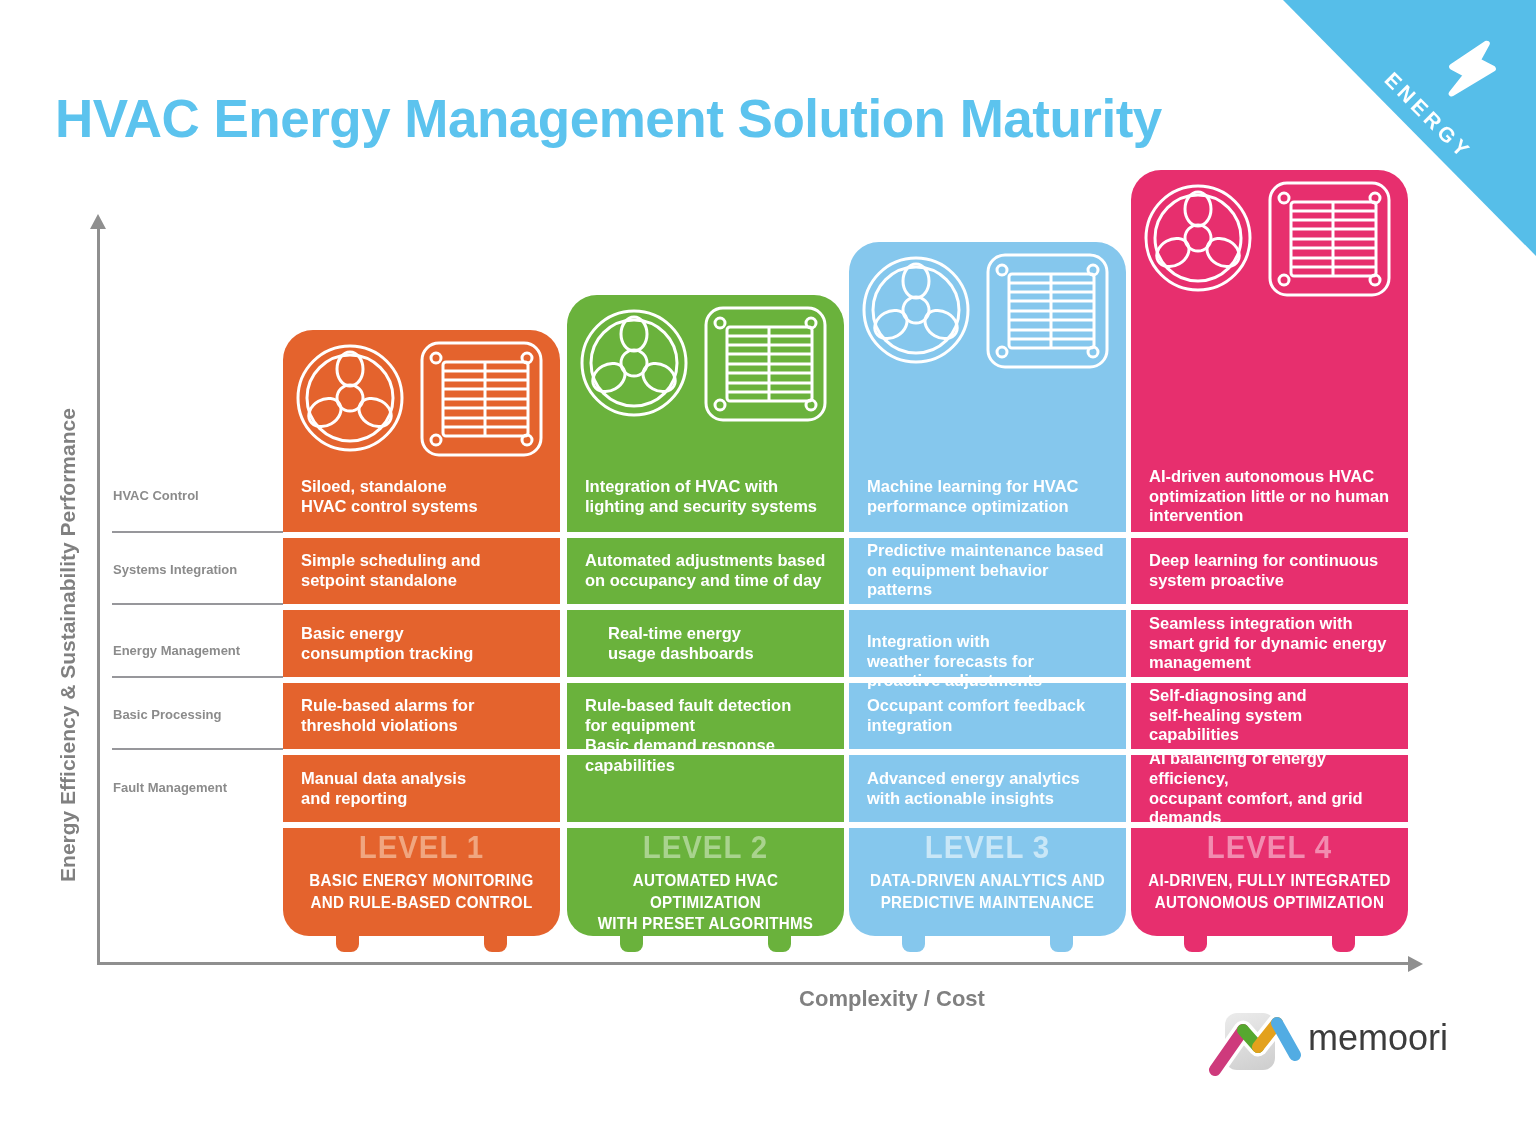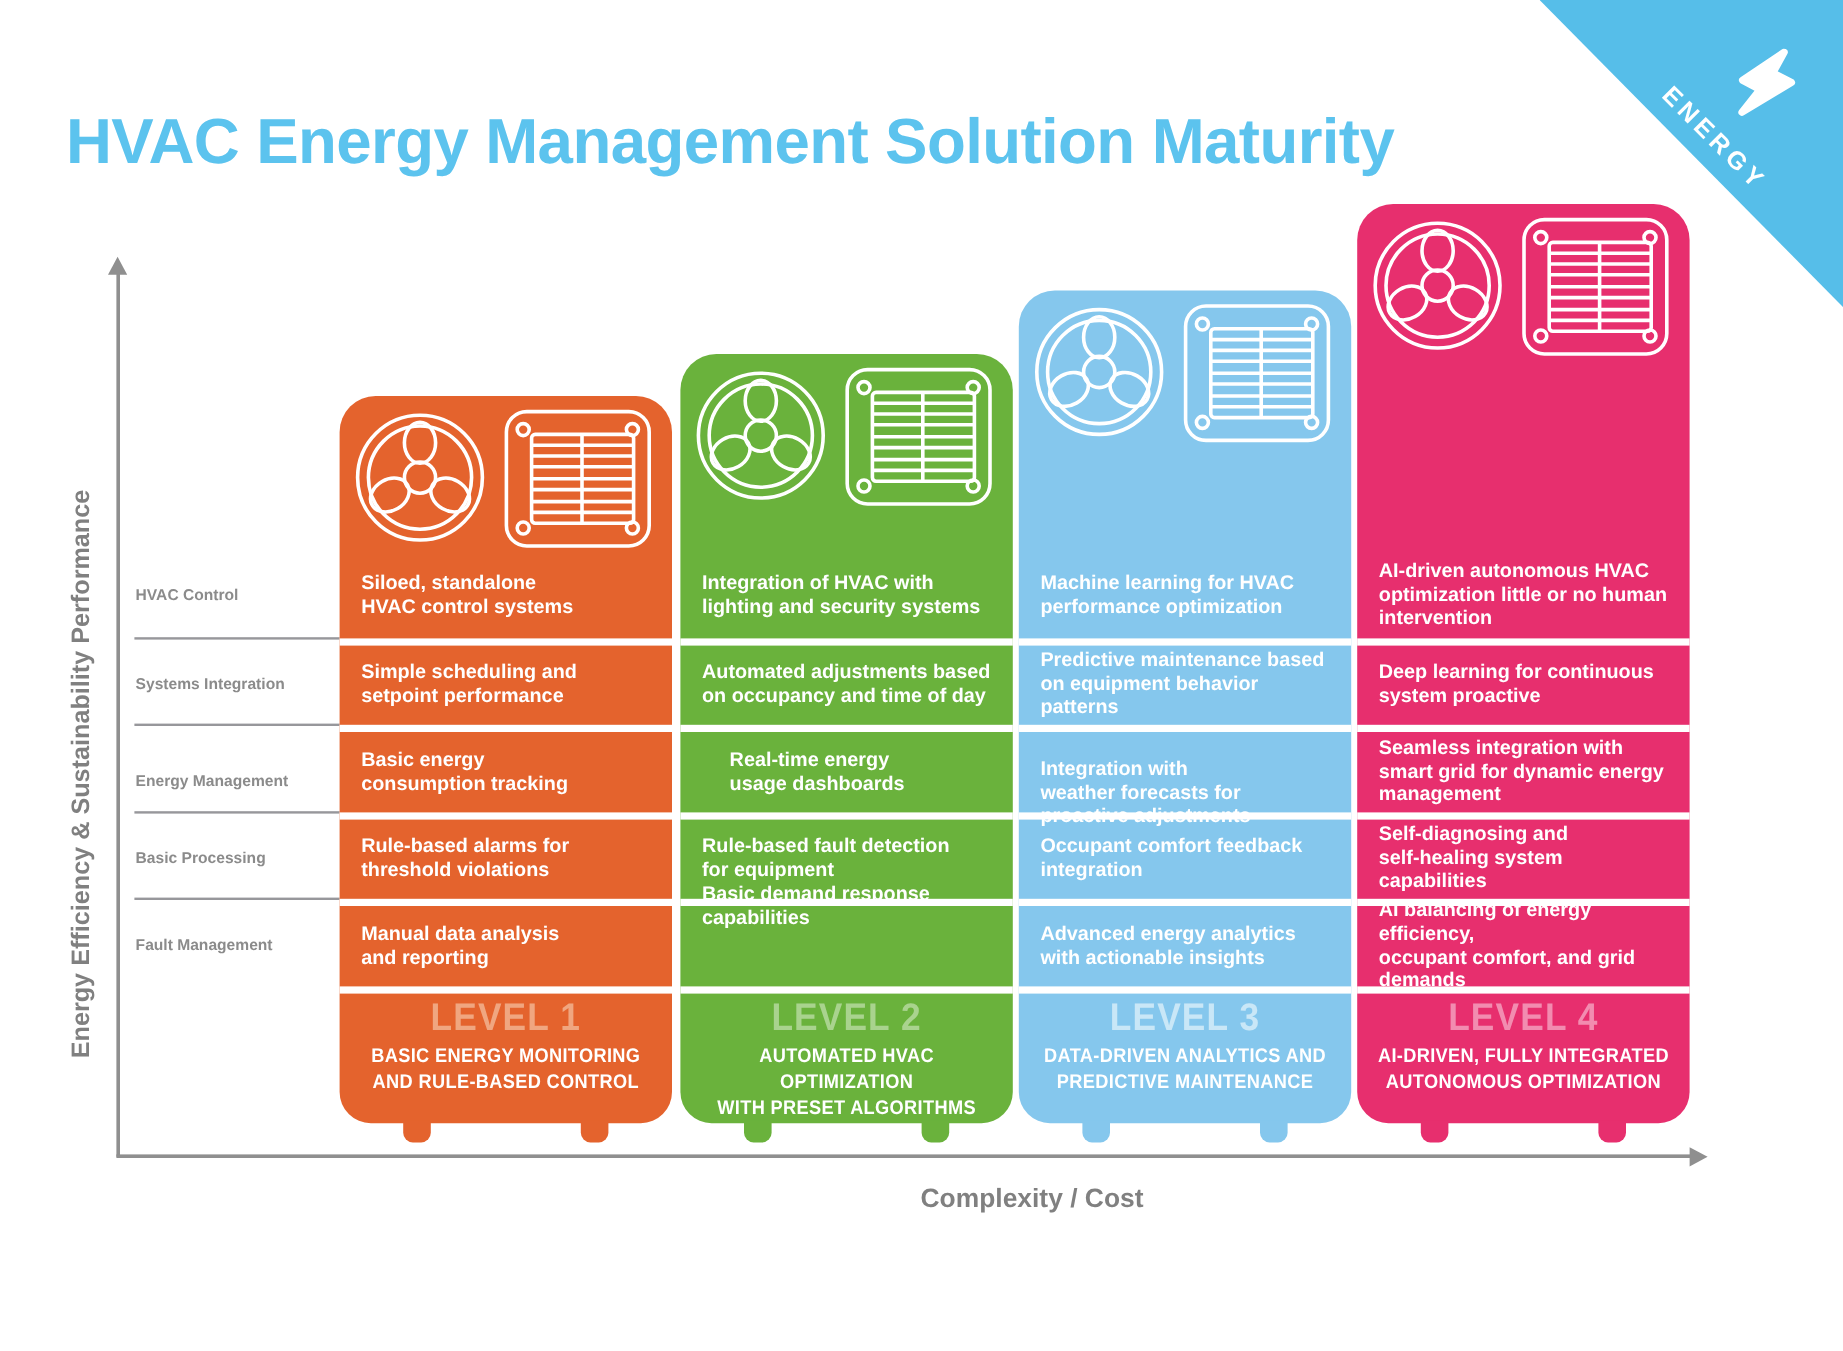--- a/index.html
+++ b/index.html
@@ -28,21 +28,21 @@
   .y-arrow { position:absolute; left:90px; top:214px; width:0; height:0;
     border-left:8px solid transparent; border-right:8px solid transparent; border-bottom:15px solid #8F8F8F; }
   .y-label {
     position:absolute; left:68px; top:645px; color:#808080; font-weight:bold; font-size:21px;
     transform:translate(-50%,-50%) rotate(-90deg); white-space:nowrap;
   }
   .x-line { position:absolute; left:97px; top:962px; width:1315px; height:3px; background:#8F8F8F; }
   .x-arrow { position:absolute; left:1408px; top:956px; width:0; height:0;
     border-top:8px solid transparent; border-bottom:8px solid transparent; border-left:15px solid #8F8F8F; }
   .x-label {
-    position:absolute; left:610px; top:986px; width:500px; text-align:center;
+    position:absolute; left:642px; top:986px; width:500px; text-align:center;
     color:#808080; font-weight:bold; font-size:22px;
   }
   
   .rlabel {
     position:absolute; left:113px; width:168px; display:flex; align-items:center;
     color:#8B8B8B; font-weight:bold; font-size:13px; line-height:1.25;
   }
   .rdiv { position:absolute; left:112px; width:171px; height:2px; background:#97979B; }
   
   .colbg { position:absolute; width:277px; border-radius:30px 30px 26px 26px; }
@@ -135,21 +135,21 @@
         <line x1="160" y1="59" x2="245" y2="59"></line>
           <line x1="160" y1="69" x2="245" y2="69"></line>
         <line x1="160" y1="78" x2="245" y2="78"></line>
           <line x1="160" y1="88" x2="245" y2="88"></line>
         <line x1="160" y1="97" x2="245" y2="97"></line>
       </g>
     </svg>
     <div class="cell" style="left:283px;top:461px;height:71px;">Siloed, standalone
 HVAC control systems</div>
     <div class="cell" style="left:283px;top:537px;height:67px;">Simple scheduling and
-setpoint performance</div>
+setpoint standalone</div>
     <div class="cell" style="left:283px;top:610px;height:67px;">Basic energy
 consumption tracking</div>
     <div class="cell" style="left:283px;top:682px;height:67px;">Rule-based alarms for
 threshold violations</div>
     <div class="cell" style="left:283px;top:755px;height:67px;">Manual data analysis
 and reporting</div>
     <div class="sep" style="left:283px;top:532px;"></div>
     <div class="sep" style="left:283px;top:604px;"></div>
     <div class="sep" style="left:283px;top:677px;"></div>
     <div class="sep" style="left:283px;top:749px;"></div>
@@ -314,14 +314,25 @@
     <div class="sep" style="left:1131px;top:677px;"></div>
     <div class="sep" style="left:1131px;top:749px;"></div>
     <div class="sep" style="left:1131px;top:822px;"></div>
     <div class="level-footer" style="left:1131px;">
       <div class="level-title t3">LEVEL 4</div>
       <div class="level-sub">AI-DRIVEN, FULLY INTEGRATED
 AUTONOMOUS OPTIMIZATION</div>
     </div>
   </div>
 
+  <div class="logo">
+    <div class="logo-square"></div>
+    <svg class="logo-svg" width="320" height="100" viewBox="0 0 320 100">
+      <polyline points="25,75 53,35 68,52 87,28 105,60" fill="none" stroke="#ffffff" stroke-width="19" stroke-linecap="round" stroke-linejoin="round"></polyline>
+      <line x1="25" y1="75" x2="53" y2="35" stroke="#CE3A7C" stroke-width="12" stroke-linecap="round"></line>
+      <line x1="53" y1="35" x2="68" y2="52" stroke="#56A82F" stroke-width="12" stroke-linecap="round"></line>
+      <line x1="68" y1="52" x2="87" y2="28" stroke="#E3A11D" stroke-width="12" stroke-linecap="round"></line>
+      <line x1="87" y1="28" x2="105" y2="60" stroke="#52ACE3" stroke-width="12" stroke-linecap="round"></line>
+    </svg>
+    <div class="logo-text">memoori</div>
+  </div>
 
 </div>
 
 </body></html>

